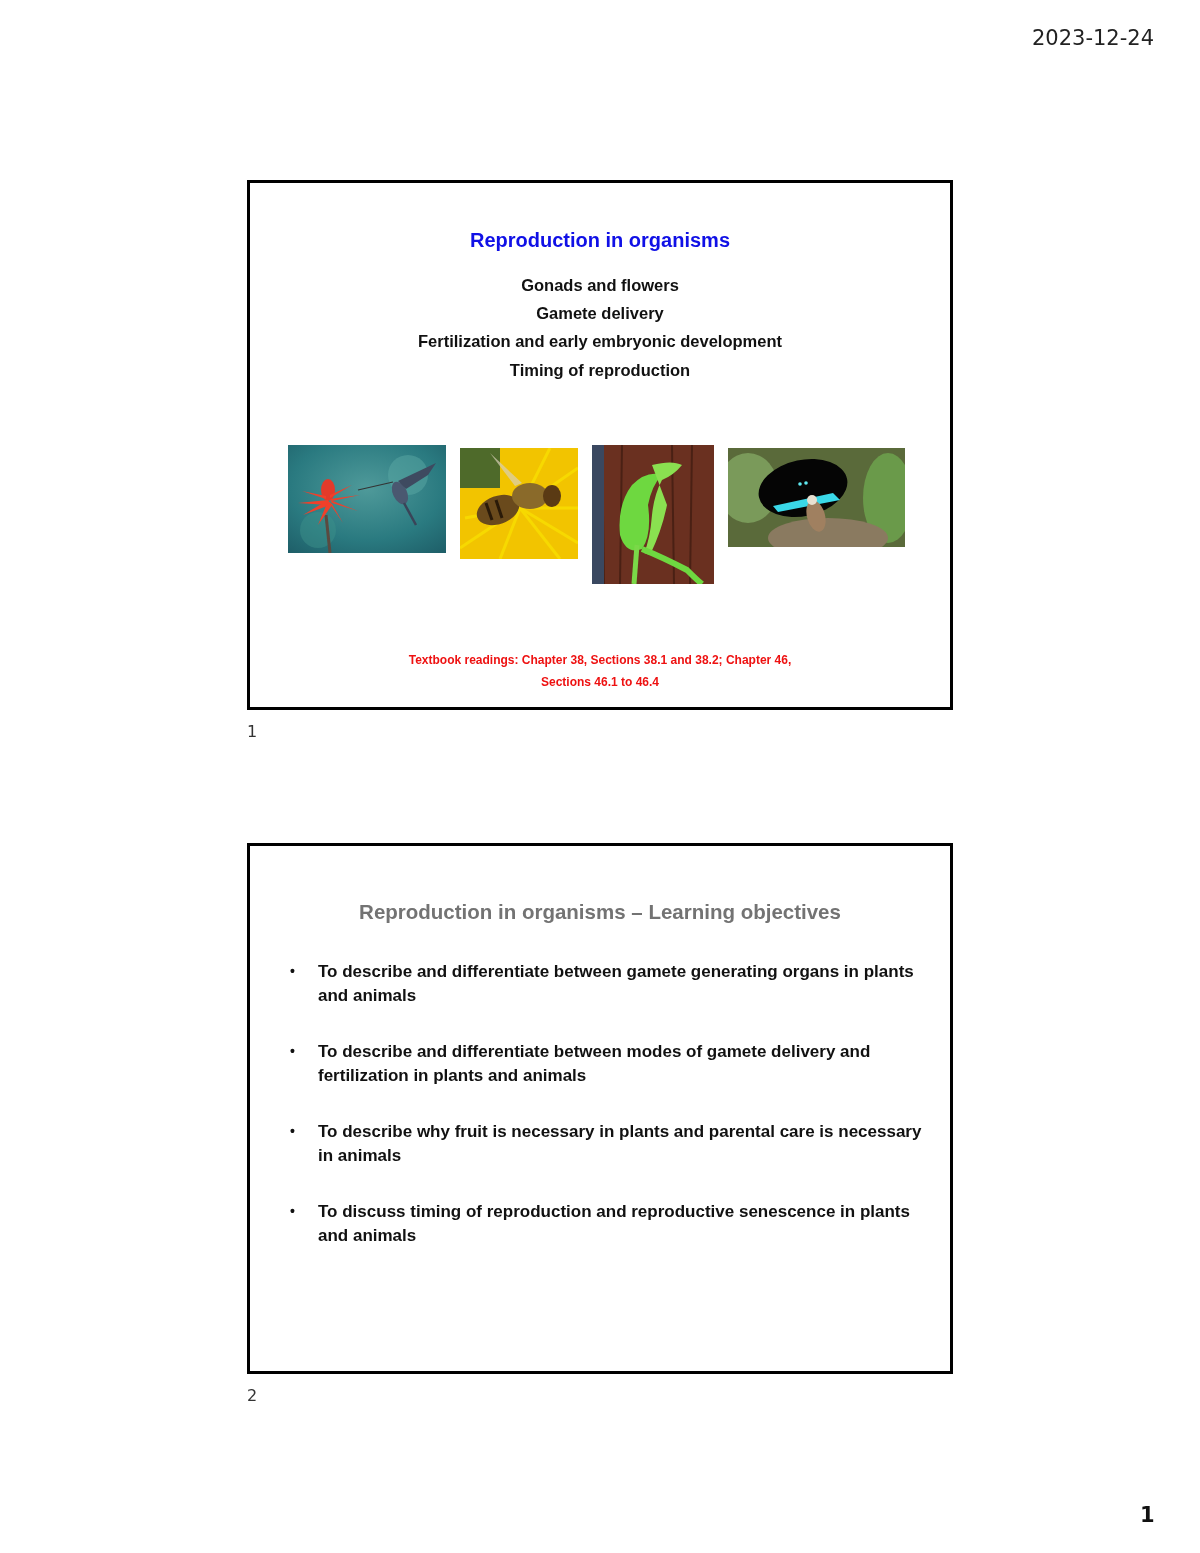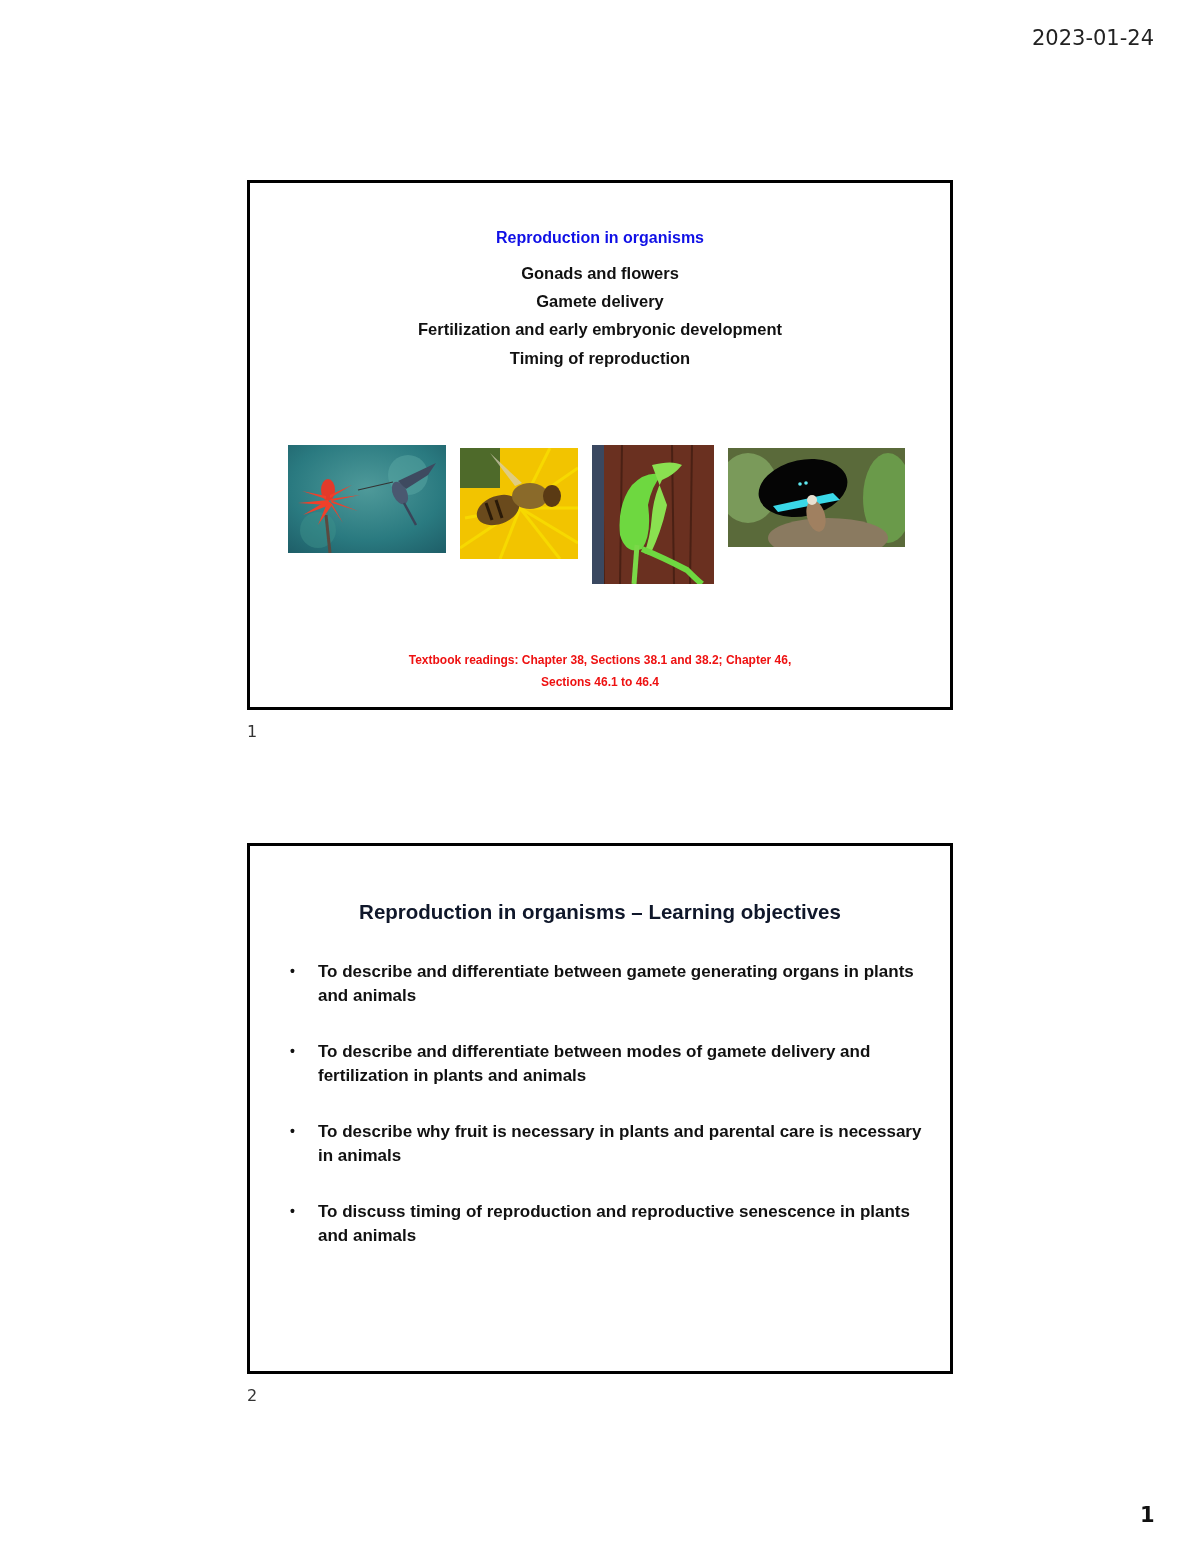--- a/index.html
+++ b/index.html
@@ -22,52 +22,52 @@
   .slide-1 { top:180px; height:524px; }
   .slide-2 { top:843px; height:525px; }
   .slide-label {
     position:absolute; left:247px; font-family:"DejaVu Sans", sans-serif; font-size:16px; color:#333;
   }
   .slide-label-1 { top:722px; }
   .slide-label-2 { top:1386px; }
 
   .s1-title {
     position:absolute; top:46px; left:0; width:100%; text-align:center;
-    color:#1010e6; font-weight:bold; font-size:16px;
+    color:#1010e6; font-weight:bold; font-size:20px;
   }
   .s1-topics {
-    position:absolute; top:76px; left:0; width:100%; text-align:center; margin:0; padding:0; list-style:none;
+    position:absolute; top:88px; left:0; width:100%; text-align:center; margin:0; padding:0; list-style:none;
   }
   .s1-topics li {
     font-weight:bold; font-size:16.5px; line-height:28.2px; color:#111;
   }
   .photo { position:absolute; overflow:hidden; }
   .photo svg { display:block; width:100%; height:100%; }
   .s1-readings {
     position:absolute; top:466px; left:40px; width:620px; text-align:center;
     color:#ee1111; font-weight:bold; font-size:12px; line-height:22px;
   }
 
   .s2-title {
     position:absolute; top:54px; left:0; width:100%; text-align:center;
-    color:#0f172a; font-weight:bold; font-size:20.5px;
+    color:#737373; font-weight:bold; font-size:20.5px;
   }
   .s2-objectives { position:absolute; top:114px; left:40px; width:640px; margin:0; padding:0; list-style:none; }
   .s2-objectives li {
     position:relative; padding-left:28px; font-weight:bold; font-size:17px; line-height:23.5px;
     color:#111; margin-bottom:33px;
   }
   .s2-objectives .bullet {
     position:absolute; left:0; top:0; font-size:14px; width:12px;
   }
 </style>
 </head>
 <body>
 
-<div class="header-date">2023-01-24</div>
+<div class="header-date">2023-12-24</div>
 
 <div class="slide slide-1">
   <div class="s1-title">Reproduction in organisms</div>
   <ul class="s1-topics">
     <li>Gonads and flowers</li>
     <li>Gamete delivery</li>
     <li>Fertilization and early embryonic development</li>
     <li>Timing of reproduction</li>
   </ul>
 

